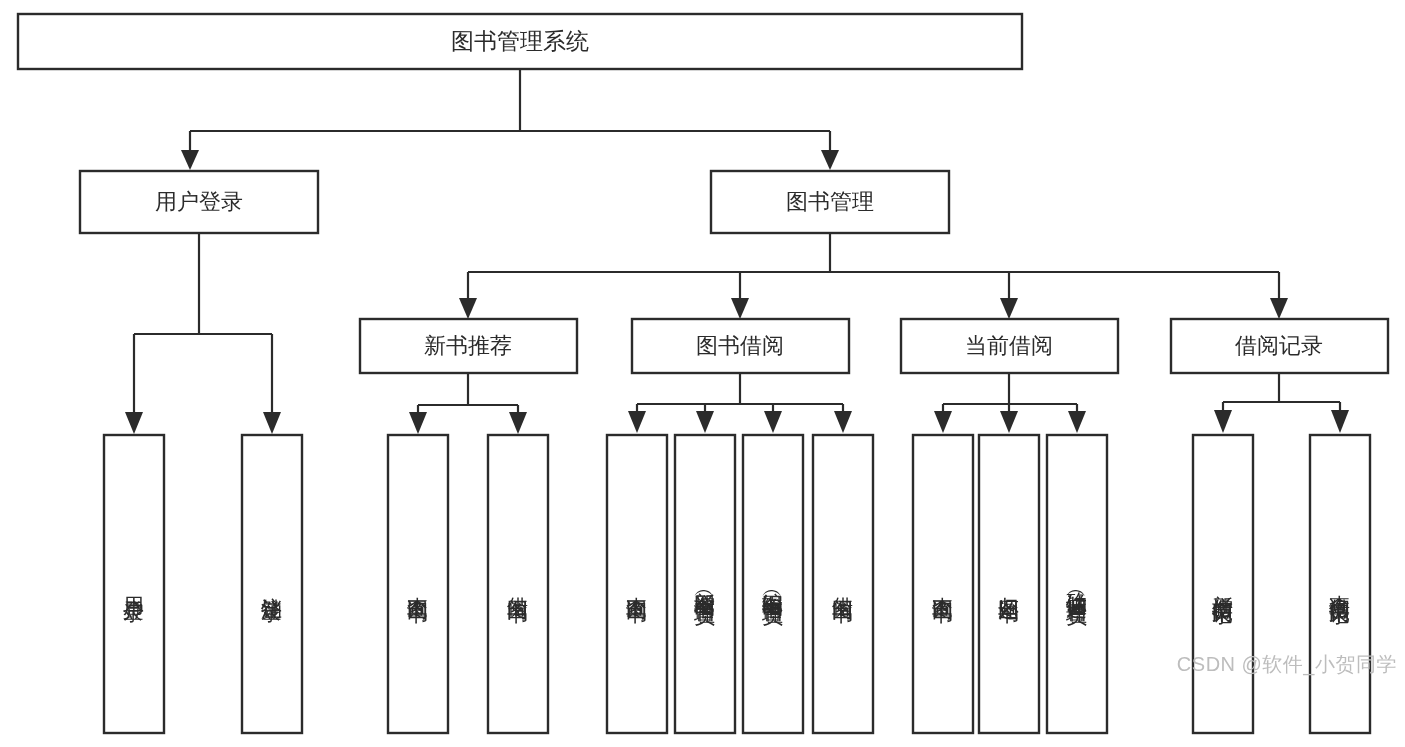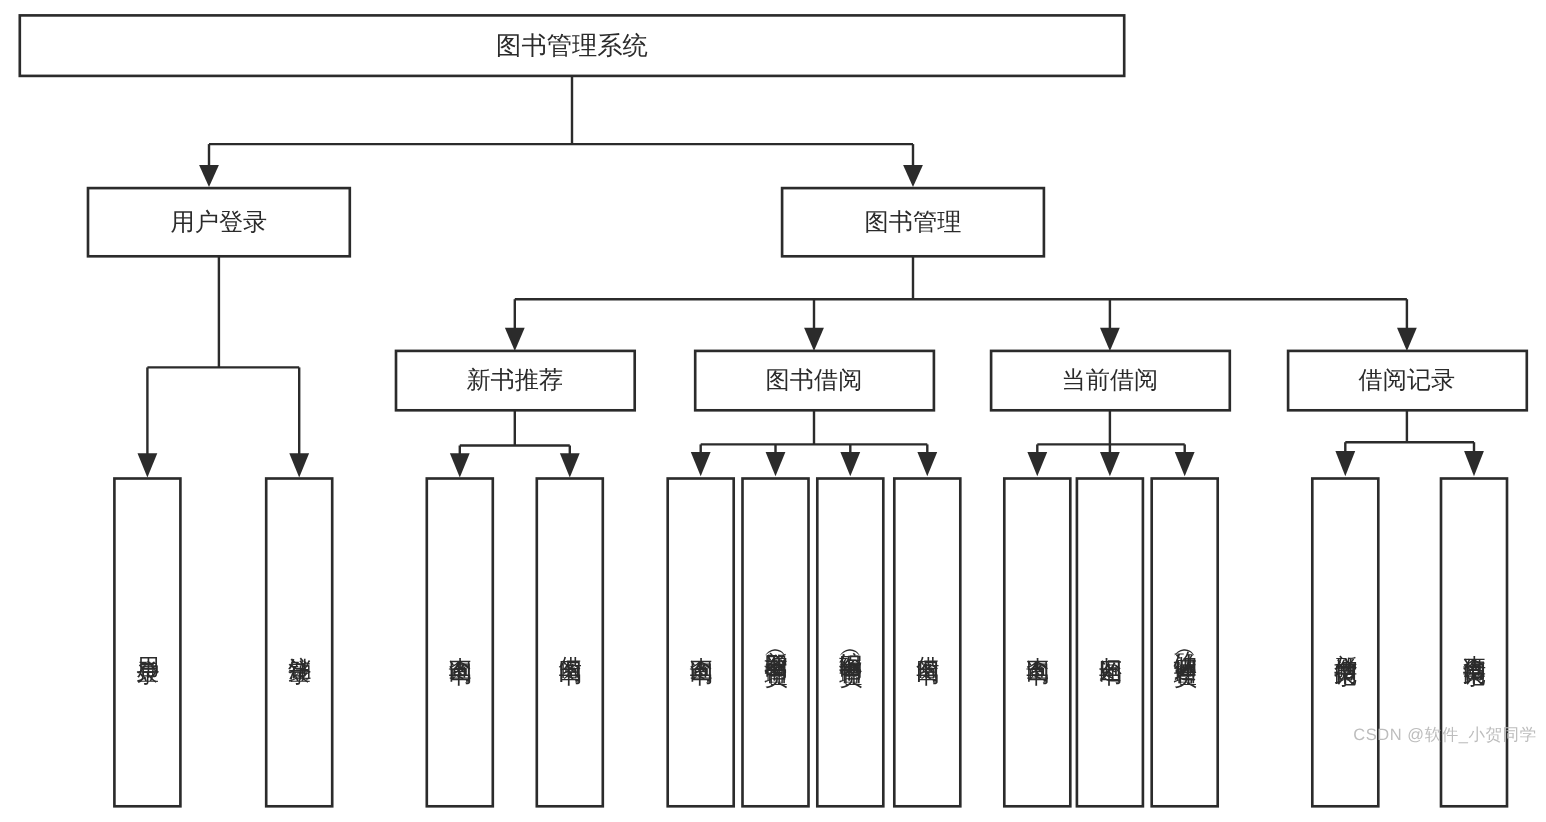--- a/index.html
+++ b/index.html
@@ -59,21 +59,21 @@
   }
   .arrowhead {
     fill: #2b2b2b;
     stroke: none;
   }
   .watermark {
     position: absolute;
     right: 8px;
     bottom: 6px;
     font-family: "Liberation Sans", "DejaVu Sans", sans-serif;
-    font-size: 15px;
+    font-size: 20px;
     color: #bdbdbd;
     white-space: nowrap;
     letter-spacing: 0.5px;
     user-select: none;
   }
 </style>
 </head>
 <body>
 
 <div id="diagram-root">

